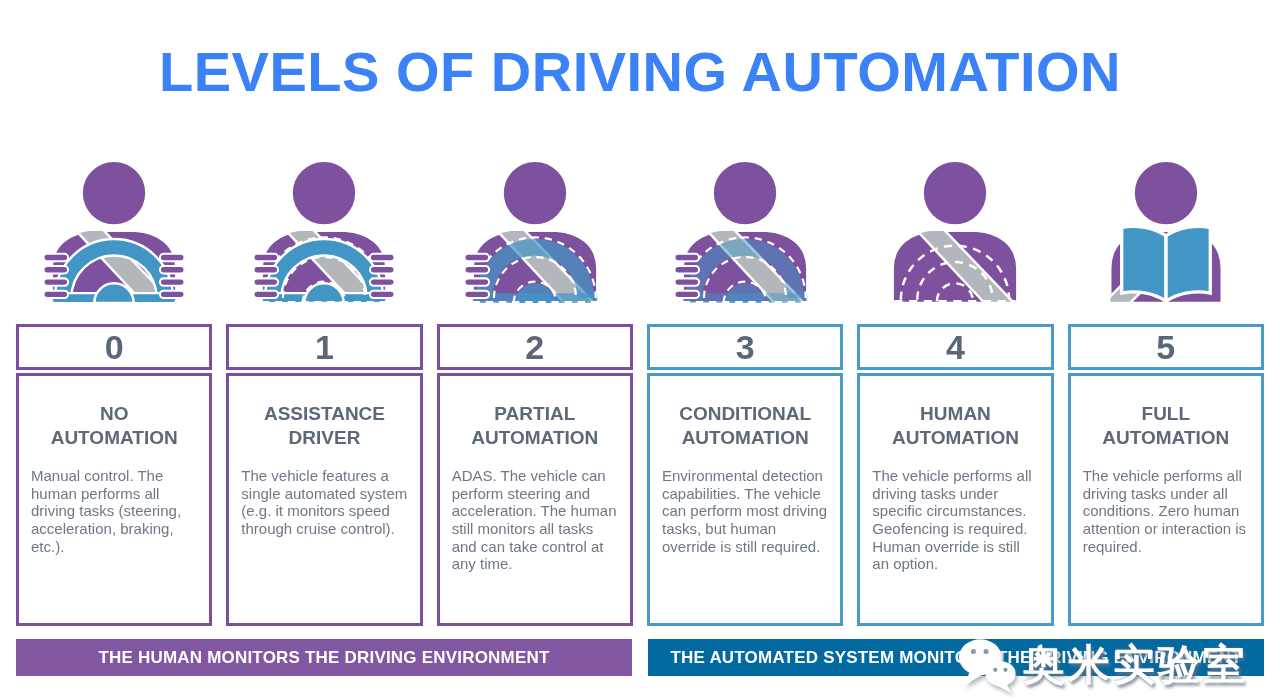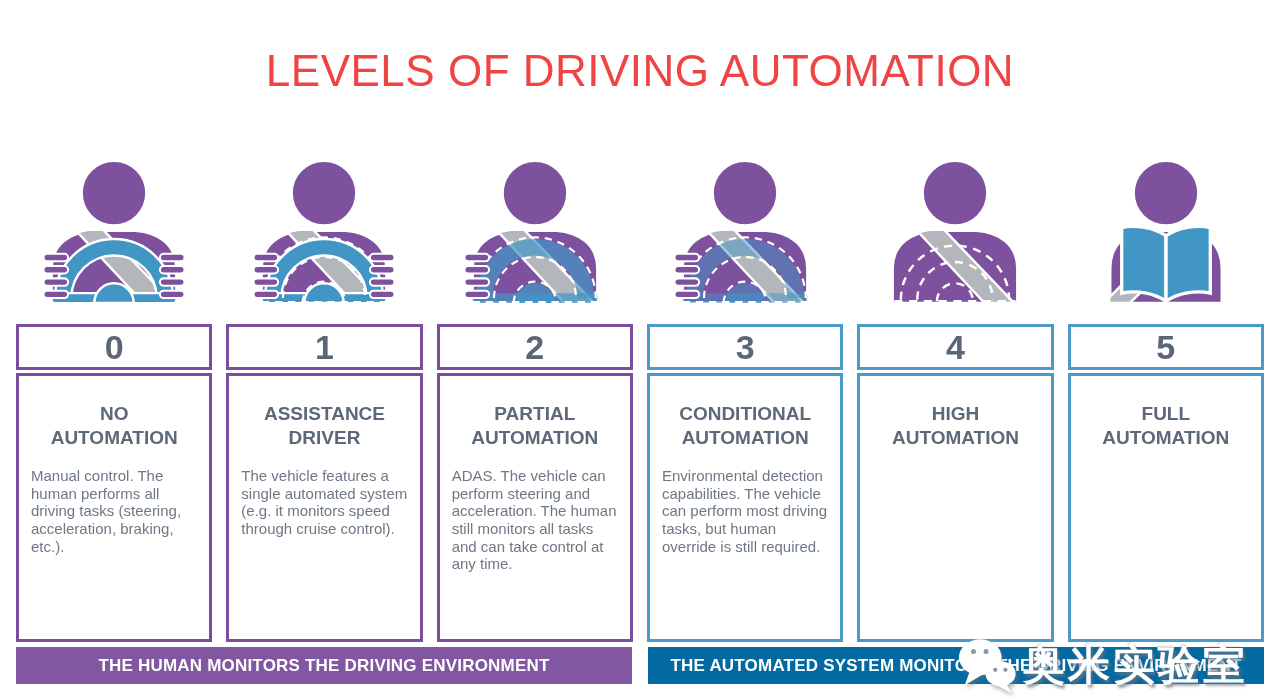--- a/index.html
+++ b/index.html
@@ -2,43 +2,43 @@
 <html><head>
 <meta charset="utf-8">
 <style>
   html,body{margin:0;padding:0;}
   body{
     width:1280px;height:699px;background:#ffffff;overflow:hidden;position:relative;
     font-family:"Liberation Sans", sans-serif;
   }
   .title{
     height:142px;display:flex;align-items:center;justify-content:center;
-    font-size:44px;font-weight:normal;color:#ef4444;letter-spacing:0.5px;
+    font-size:56px;font-weight:bold;color:#3b82f6;letter-spacing:0.5px;
   }
   .row{display:flex;gap:14px;padding:0 16px;}
   .icons-row{height:172px;align-items:flex-end;margin-bottom:10px;}
   .icon-slot{flex:1;display:flex;justify-content:center;align-items:flex-end;}
   svg.person{width:164px;height:168px;display:block;}
 
   .cards-row{align-items:stretch;}
   .card{flex:1;display:flex;flex-direction:column;gap:3px;}
   .card-number{
     border:3px solid;height:40px;display:flex;align-items:center;justify-content:center;
     font-size:34px;font-weight:bold;color:#5b6678;background:#fff;
   }
-  .card-body{border:3px solid;height:225px;padding:12px 12px 26px;background:#fff;}
+  .card-body{border:3px solid;height:225px;padding:12px 12px 10px;background:#fff;}
   .card.purple .card-number,.card.purple .card-body{border-color:#7c4f9e;}
   .card.blue .card-number,.card.blue .card-body{border-color:#4a9ac8;}
   .card-title{
     text-align:center;font-weight:bold;font-size:19px;line-height:1.26;
     color:#5d6878;margin:14px 0 17px;
   }
   .card-desc{font-size:15px;line-height:1.18;color:#6e7885;}
 
-  .bars-row{margin-top:5px;gap:16px;}
+  .bars-row{margin-top:13px;gap:16px;}
   .bar{
     flex:1;height:37px;display:flex;align-items:center;justify-content:center;
     color:#ffffff;font-weight:bold;font-size:17px;letter-spacing:0.2px;white-space:nowrap;
   }
   .bar.purple{background:#8257a2;}
   .bar.blue{background:#0369a1;}
 
   .watermark{
     position:absolute;top:636px;right:32px;display:flex;align-items:center;gap:4px;z-index:5;
   }
@@ -240,33 +240,35 @@
         <div>AUTOMATION</div>
       </div>
       <div class="card-desc">Environmental detection capabilities. The vehicle can perform most driving tasks, but human override is still required.</div>
     </div>
   </div>
 
   <div class="card blue">
     <div class="card-number">4</div>
     <div class="card-body">
       <div class="card-title">
-        <div>HIGH</div>
-        <div>AUTOMATION</div>
-      </div>
+        <div>HUMAN</div>
+        <div>AUTOMATION</div>
+      </div>
+      <div class="card-desc">The vehicle performs all driving tasks under specific circumstances. Geofencing is required. Human override is still an option.</div>
     </div>
   </div>
 
   <div class="card blue">
     <div class="card-number">5</div>
     <div class="card-body">
       <div class="card-title">
         <div>FULL</div>
         <div>AUTOMATION</div>
       </div>
+      <div class="card-desc">The vehicle performs all driving tasks under all conditions. Zero human attention or interaction is required.</div>
     </div>
   </div>
 </div>
 
 <div class="row bars-row">
   <div class="bar purple">THE HUMAN MONITORS THE DRIVING ENVIRONMENT</div>
   <div class="bar blue">THE AUTOMATED SYSTEM MONITORS THE DRIVING ENVIRONMENT</div>
 </div>
 
 <div class="watermark">

